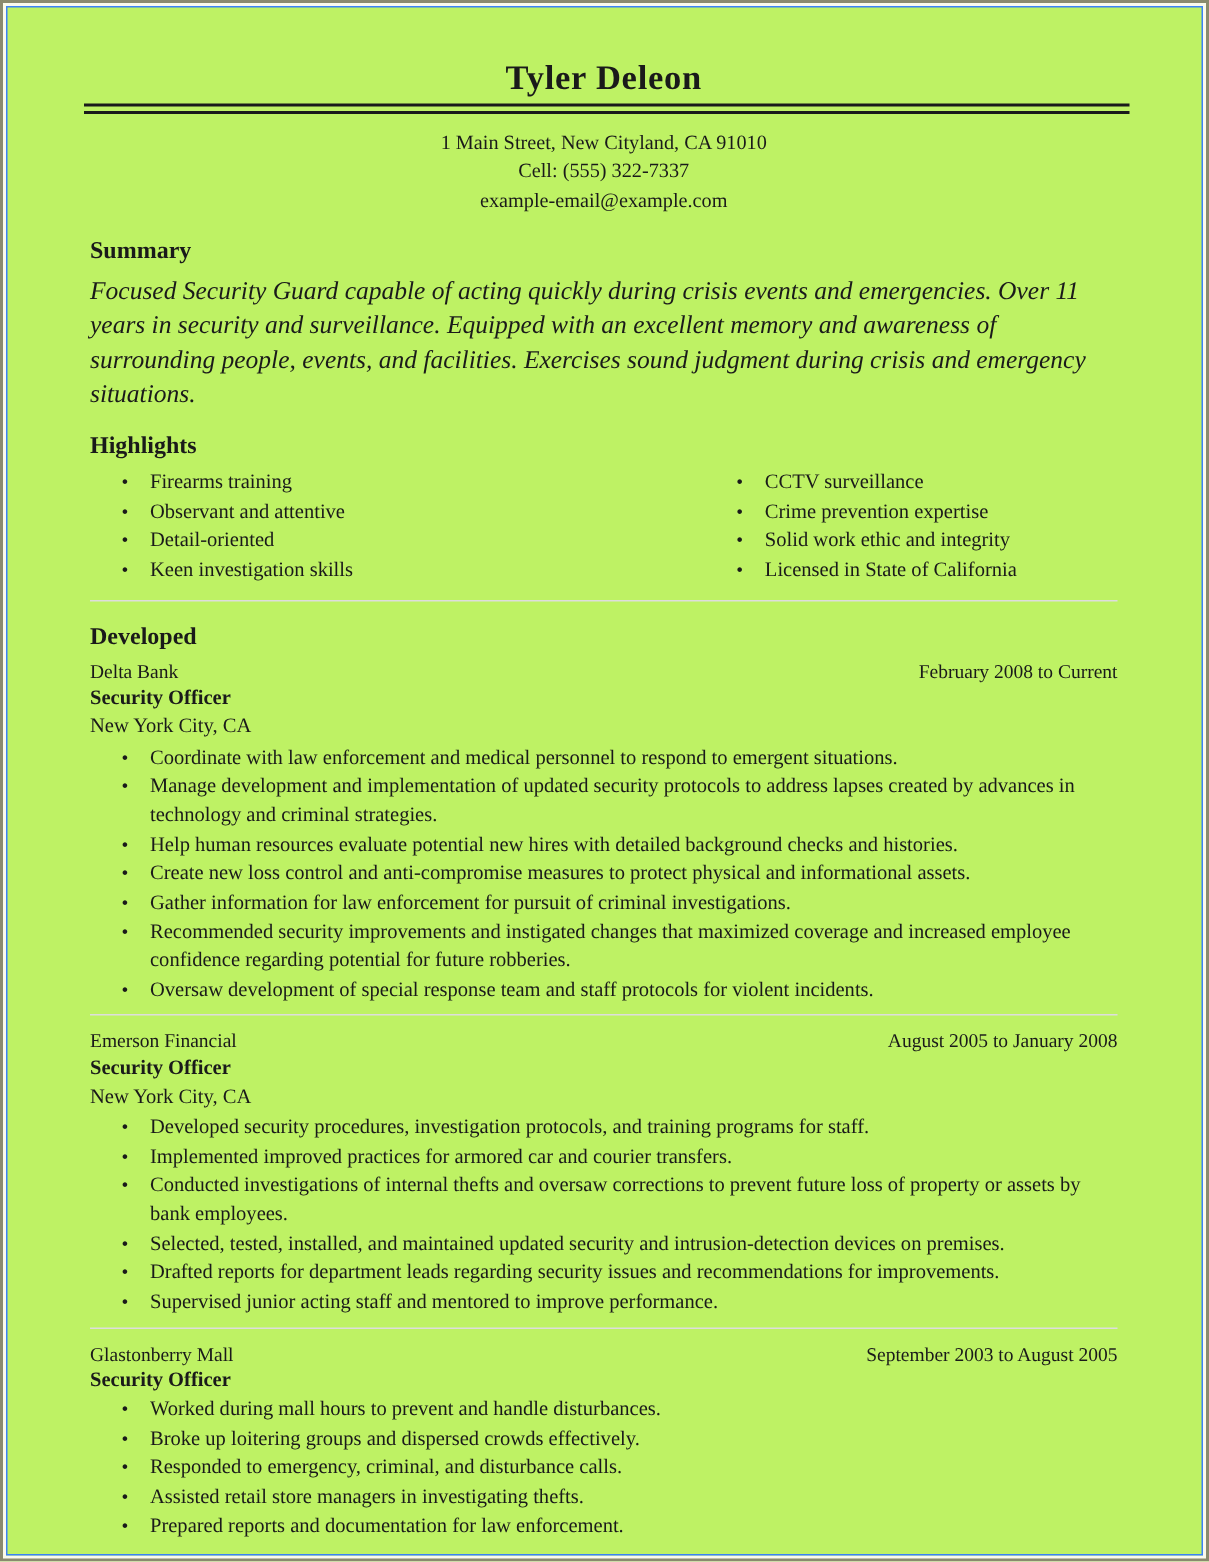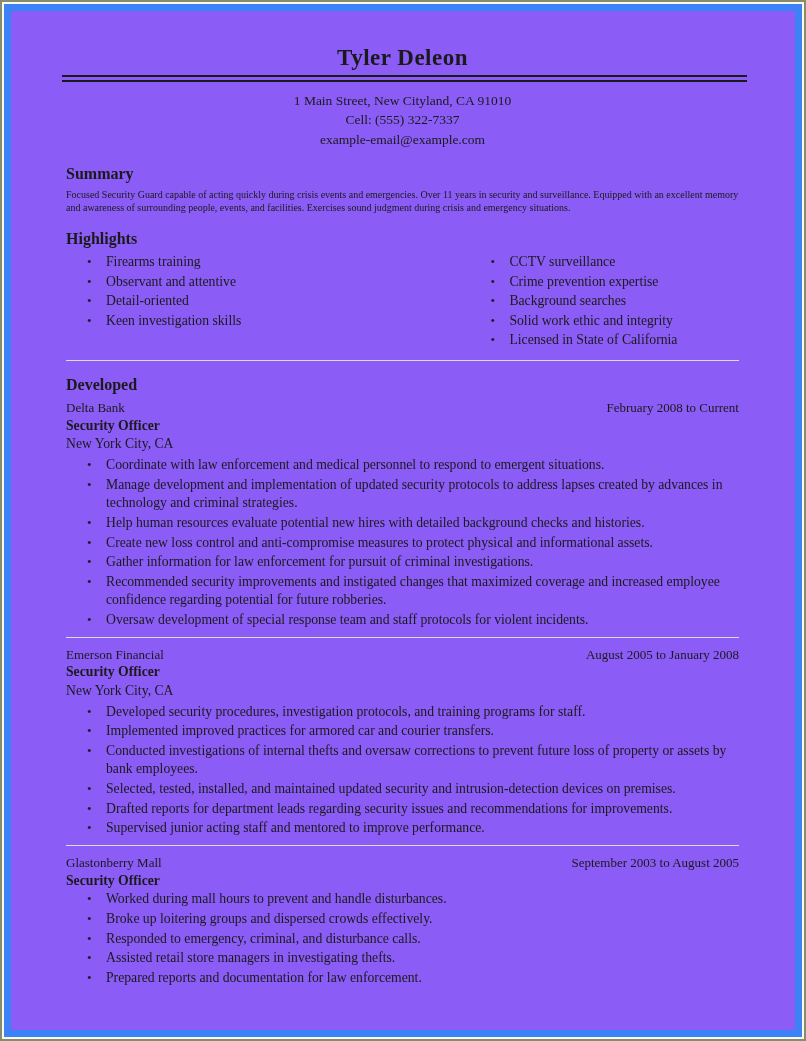--- a/index.html
+++ b/index.html
@@ -13,22 +13,22 @@
   .page {
     box-sizing: border-box;
     width: 806px; height: 1041px;
     border: 2px solid #8a8a6e;
     padding: 2px;
     background: #fafaec;
   }
   .page-inner {
     box-sizing: border-box;
     width: 100%; height: 100%;
-    border: 7px solid #3b82f6;
-    background: #8b5cf6;
+    border: 1px solid #3b82f6;
+    background: #bef264;
     overflow: hidden;
   }
   .content {
     padding: 34px 56px 0 55px;
   }
   .name {
     text-align: center;
     font-size: 23px;
     font-weight: bold;
     letter-spacing: 0.5px;
@@ -46,23 +46,24 @@
     line-height: 1.28;
   }
   .contact div { margin: 2px 0; }
   h2.section-heading {
     font-size: 16px;
     font-weight: bold;
     margin: 15px 0 5px 0;
   }
   h2.first { margin-top: 17px; }
   .body-text {
-    font-size: 10px;
+    font-size: 17px;
     line-height: 1.36;
     margin: 0;
+    font-style: italic;
   }
   .hl-columns { display: flex; margin-top: 2px; }
   .hl-col-left  { flex: 0 0 54%; }
   .hl-col-right { flex: 1; }
   ul.blist {
     margin: 0; padding: 0 0 0 40px;
     list-style: none;
     font-size: 13.7px;
     line-height: 1.36;
   }
@@ -121,21 +122,20 @@
       <div class="hl-columns">
         <ul class="blist hl-col-left">
           <li>Firearms training</li>
           <li>Observant and attentive</li>
           <li>Detail-oriented</li>
           <li>Keen investigation skills</li>
         </ul>
         <ul class="blist hl-col-right">
           <li>CCTV surveillance</li>
           <li>Crime prevention expertise</li>
-          <li>Background searches</li>
           <li>Solid work ethic and integrity</li>
           <li>Licensed in State of California</li>
         </ul>
       </div>
 
       <hr class="separator">
       <h2 class="section-heading exp-heading">Developed</h2>
 
       <div class="job">
         <div class="job-head">

